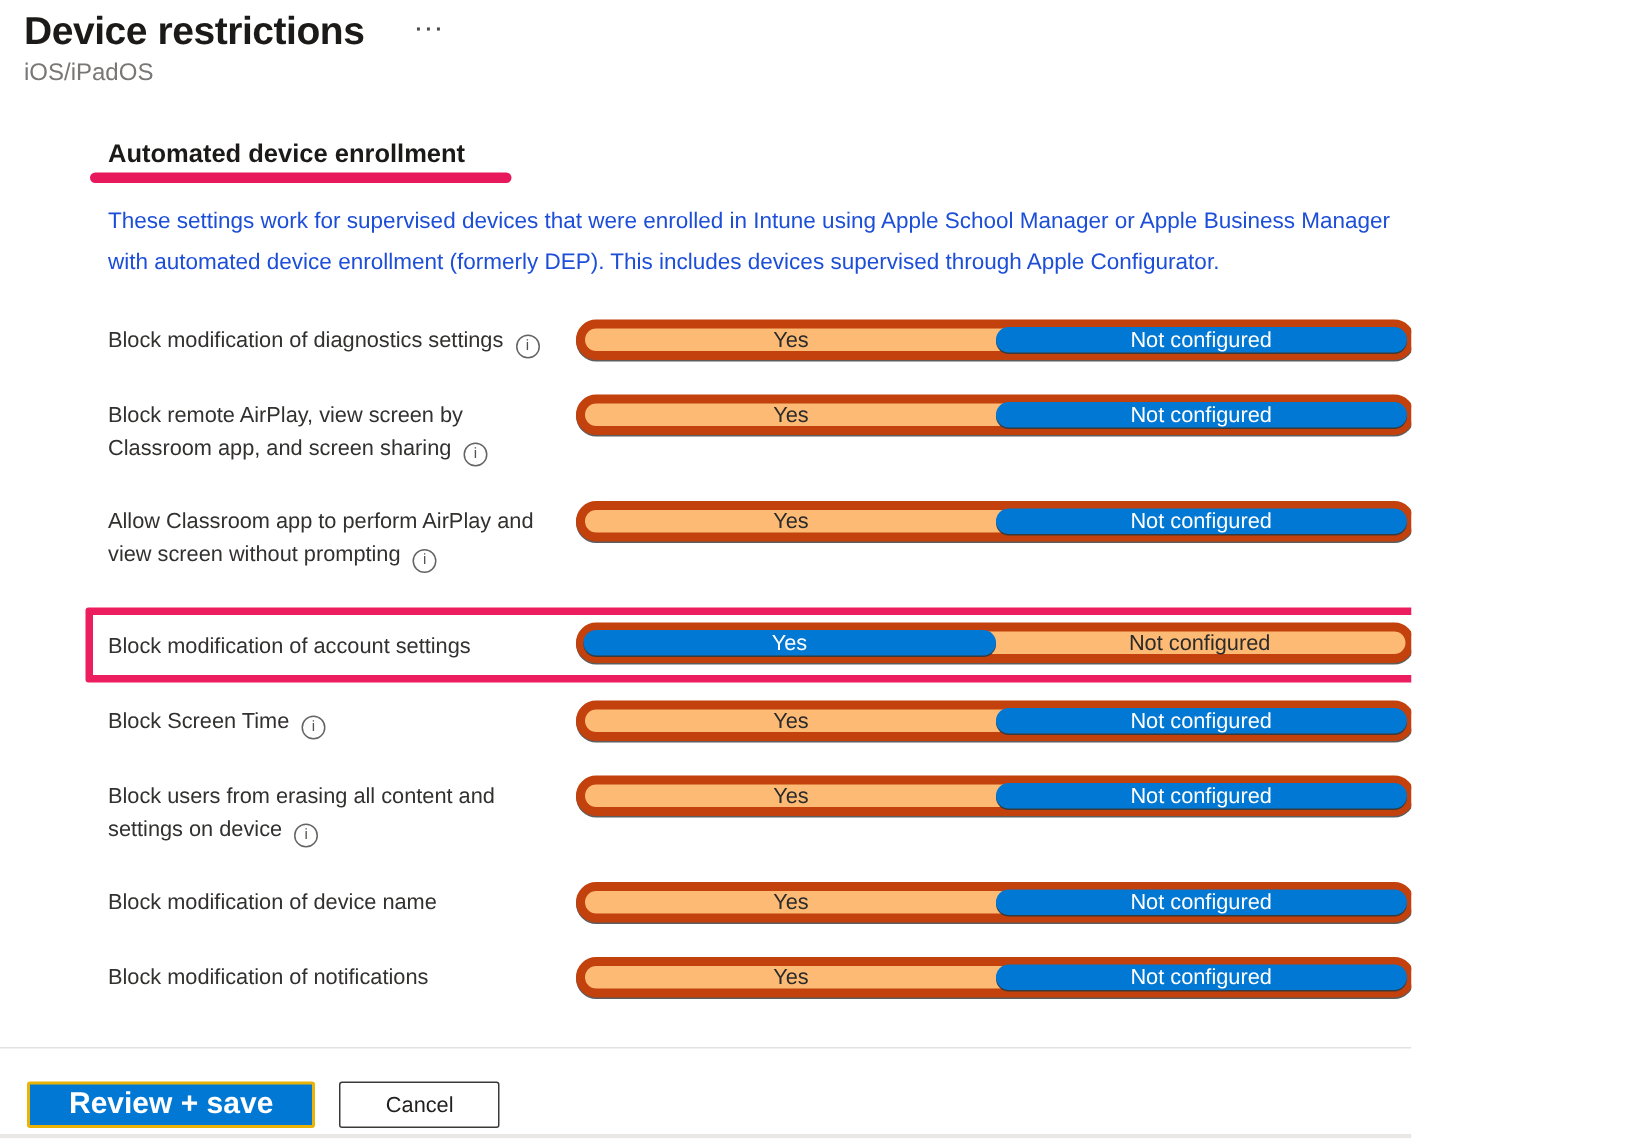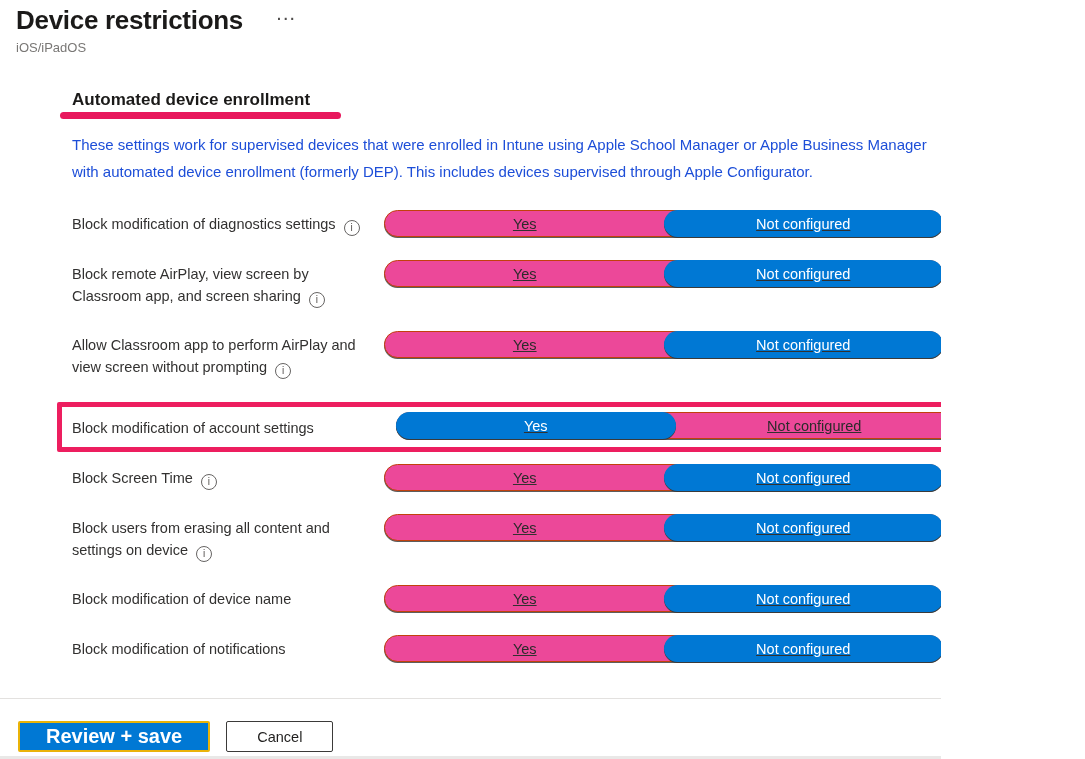--- a/index.html
+++ b/index.html
@@ -11,57 +11,56 @@
   
   .header{padding:5px 16px 0;}
   .title-row{display:flex;align-items:center;}
   .page-title{font-size:26px;font-weight:700;color:#1b1a19;margin:0;letter-spacing:-0.3px;}
   .more-btn{
     margin-left:34px;border:none;background:none;cursor:pointer;
     color:#4f4d4c;font-size:14px;font-weight:700;letter-spacing:2px;
     padding:0;line-height:1;transform:translateY(-2px);
     font-family:inherit;
   }
-  .subtitle{font-size:13px;color:#797775;margin-top:4px;}
+  .subtitle{font-size:16px;color:#797775;margin-top:4px;}
   
   .content{padding:35px 0 0 72px;flex:1;overflow:hidden;}
   .section-heading{font-size:17px;font-weight:600;color:#1b1a19;margin:0;display:inline-block;text-align:right;}
   .pink-underline{width:281px;height:7px;border-radius:4px;background:#e8185d;margin:2px 0 0 -12px;}
   .description{width:868px;font-size:15px;line-height:26.5px;color:#1d4ed8;margin:13px 0 0;}
   .settings{margin-top:25px;}
   .row{display:flex;align-items:flex-start;margin-bottom:23px;}
   .settings .row:last-child{margin-bottom:0;}
   .label{
     width:312px;min-width:312px;font-size:14.5px;line-height:22px;
     color:#323130;padding-top:3px;padding-right:24px;box-sizing:border-box;
   }
   .info-icon{
     display:inline-flex;width:14px;height:14px;border:1px solid #666463;border-radius:50%;
     align-items:center;justify-content:center;margin-left:8px;vertical-align:-2px;
     font-size:10px;line-height:1;color:#55514f;cursor:default;
   }
   .info-icon::after{content:"i";}
   .toggle{
-    width:559px;min-width:559px;height:27px;box-sizing:border-box;background:#ec4899;
-    border:1px solid #c2410c;border-radius:15px;display:flex;
+    width:559px;min-width:559px;height:27px;box-sizing:border-box;background:#fdba74;
+    border:6px solid #c2410c;border-radius:15px;display:flex;
     box-shadow:0 1px 0 #5d5d5d;
-    text-decoration:underline;
   }
   .seg{
     flex:1 1 50%;display:flex;align-items:center;justify-content:center;
     font-size:14.5px;color:#2b2b2b;border-radius:15px;cursor:pointer;user-select:none;
   }
   .seg.selected{
     background:#0078d4;color:#fff;margin:-1px;box-shadow:0 1px 0 #3a3a3a;
   }
   .row.highlighted{
     border:5px solid #ed1e5f;border-radius:2px;
     margin-left:-15px;padding:5px 19px 8px 10px;
     width:910px;box-sizing:border-box;
-    margin-top:3px;margin-bottom:12px;gap:12px;
+    margin-top:3px;margin-bottom:12px;
   }
   .row.highlighted .label{padding-top:5px;}
   
   .footer{
     border-top:1px solid #e3e1df;background:#fff;
     padding:22px 18px 0;height:61px;box-sizing:border-box;
     display:flex;gap:16px;align-items:flex-start;
   }
   .btn-primary{
     background:#0078d4;color:#fff;font-weight:700;font-size:20px;

